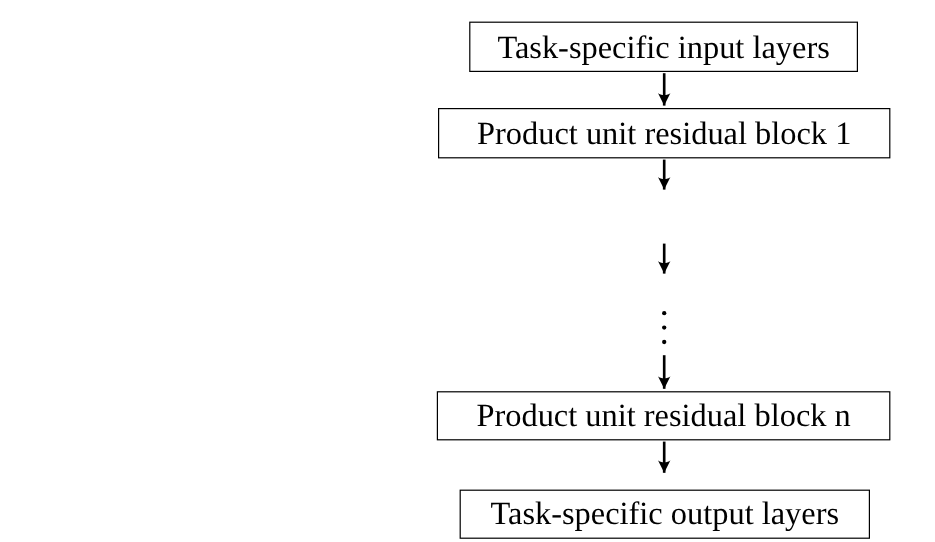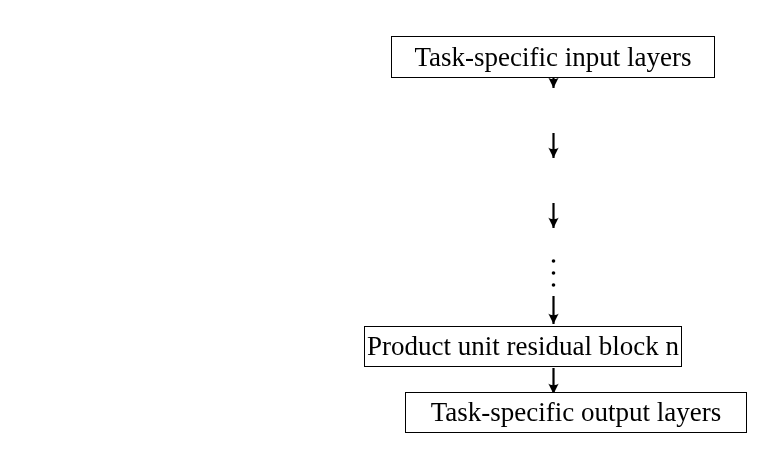--- a/index.html
+++ b/index.html
@@ -29,25 +29,25 @@
     border: 1px solid #000000;
     background: #ffffff;
     color: #000000;
     font-size: 27px;
     line-height: 1;
     display: flex;
     align-items: center;
     justify-content: center;
     white-space: nowrap;
   }
-  .n-input  { left: 391px; top: 36px;  width: 324px; height: 42px; }
+  .n-input  { left: 391px; top: 18px;  width: 324px; height: 42px; }
   .n-b1     { left: 365px; top: 90px;  width: 377px; height: 42px; }
   .n-b2     { left: 365px; top: 160px; width: 377px; height: 42px; }
-  .n-bn     { left: 364px; top: 326px; width: 318px; height: 41px; }
-  .n-output { left: 383px; top: 392px; width: 342px; height: 41px; margin-left: 22px; }
+  .n-bn     { left: 364px; top: 326px; width: 378px; height: 41px; }
+  .n-output { left: 383px; top: 408px; width: 342px; height: 41px; }
 </style>
 </head>
 <body>
 
 <div class="canvas">
 
   <svg class="connector-layer" width="779" height="452" viewBox="0 0 779 452" xmlns="http://www.w3.org/2000/svg">
     <defs>
       <marker id="ah" viewBox="0 0 12 12" refX="11" refY="6" markerWidth="12" markerHeight="12" markerUnits="userSpaceOnUse" orient="auto">
         <path d="M 0.5,0.8 L 11,6 L 0.5,11.2 C 2.8,9 2.8,3 0.5,0.8 Z" fill="#000000"></path>
@@ -62,19 +62,20 @@
 
     <g>
       <circle cx="553.5" cy="261" r="1.8" fill="#000000"></circle>
       <circle cx="553.5" cy="273" r="1.8" fill="#000000"></circle>
       <circle cx="553.5" cy="285" r="1.8" fill="#000000"></circle>
     </g>
   </svg>
 
   <div class="node n-input">Task-specific input layers</div>
 
+  <div class="node n-b1">Product unit residual block 1</div>
 
 
   <div class="node n-bn">Product unit residual block n</div>
 
   <div class="node n-output">Task-specific output layers</div>
 
 </div>
 
 </body></html>

